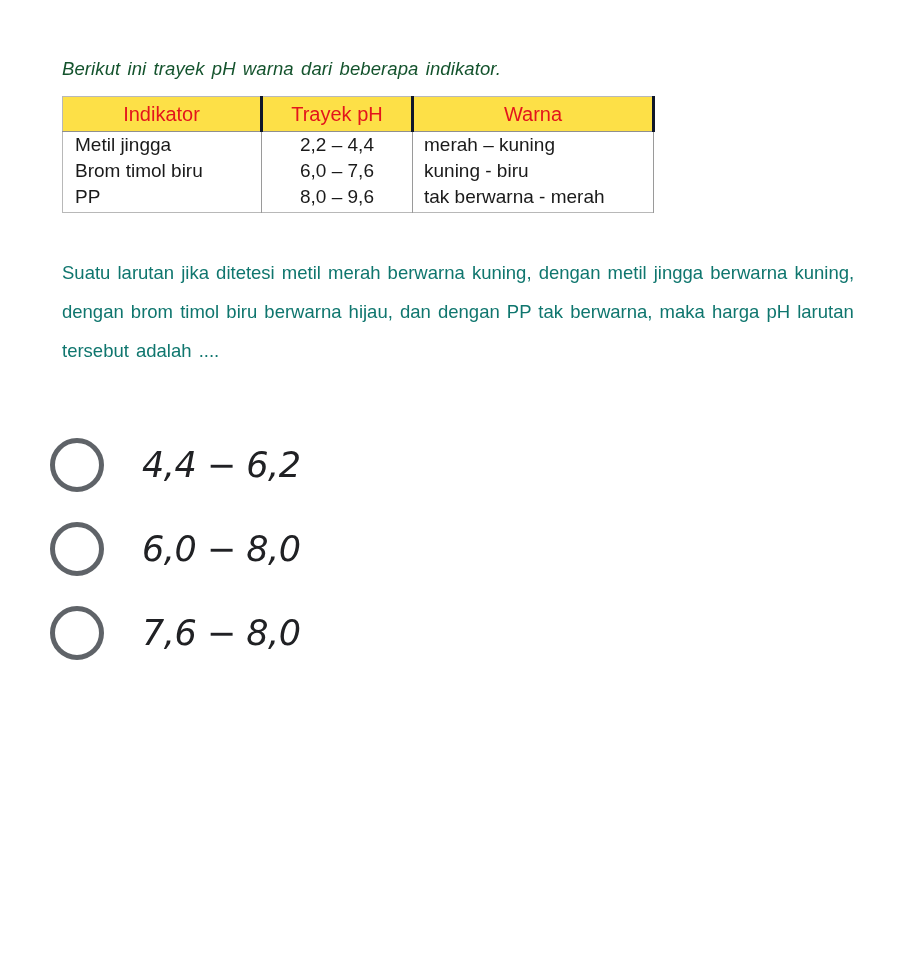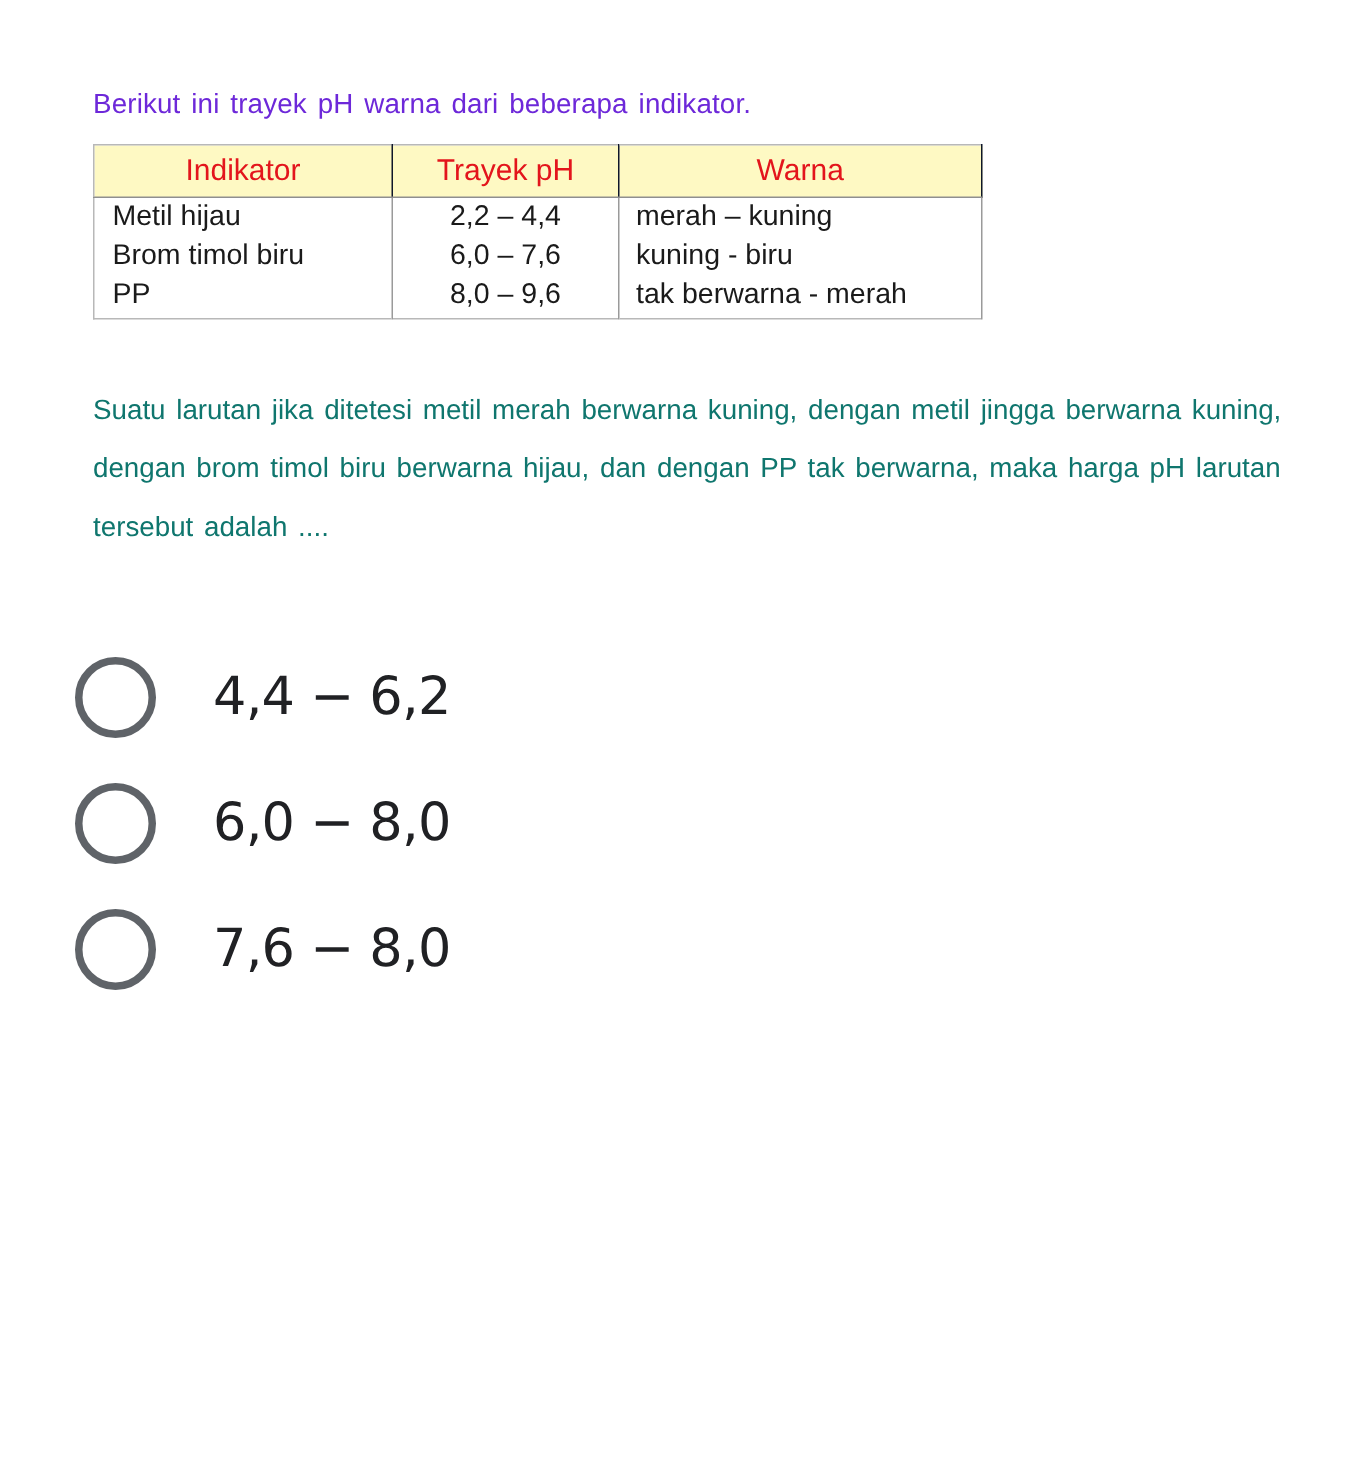--- a/index.html
+++ b/index.html
@@ -1,48 +1,48 @@
 <!DOCTYPE html>
 <html><head>
 <meta charset="utf-8">
 <style>
   html, body { margin: 0; padding: 0; background: #ffffff; }
   body { width: 906px; height: 974px; position: relative; overflow: hidden; font-family: "Liberation Sans", sans-serif; color: #202124; }
-  .intro { position: absolute; left: 62px; top: 58px; font-size: 18.5px; color: #6d28d9; word-spacing: 2px; letter-spacing: 0.1px; }
+  .intro { position: absolute; left: 62px; top: 58px; font-size: 18.5px; color: #14532d; word-spacing: 2px; letter-spacing: 0.1px; font-style: italic; }
   table.ind { position: absolute; left: 62px; top: 96px; width: 593px; border-collapse: collapse; border: 1.5px solid #b8b8b8; font-size: 19px; color: #1a1a1a; }
-  table.ind th { background: #fef9c3; color: #e3151c; font-weight: normal; font-size: 20px; height: 34px; border-right: 1px solid #0f172a; border-bottom: 1px solid #8f8f8f; padding: 0; }
+  table.ind th { background: #fde047; color: #e3151c; font-weight: normal; font-size: 20px; height: 34px; border-right: 3px solid #0f172a; border-bottom: 1px solid #8f8f8f; padding: 0; }
   table.ind td { border-right: 1px solid #9a9a9a; padding: 0; line-height: 26px; vertical-align: top; }
   table.ind tr.first td { padding-top: 2px; }
   table.ind tr.last td { padding-bottom: 2px; }
   table.ind .c1 { width: 186px; padding-left: 12px; }
   table.ind .c2 { width: 150px; text-align: center; }
   table.ind .c3 { padding-left: 11px; }
   .question { position: absolute; left: 62px; top: 253px; width: 800px; font-size: 18.5px; line-height: 39px; color: #0f766e; word-spacing: 2px; }
   .options { position: absolute; left: 50px; top: 409px; }
-  .opt { display: flex; align-items: center; height: 112px; margin-top: -28px; }
+  .opt { display: flex; align-items: center; height: 112px; margin-top: -28px; font-style: italic; }
   .opt:first-child { margin-top: 0; }
   .radio { width: 44px; height: 44px; border: 5px solid #5f6368; border-radius: 50%; box-sizing: content-box; flex: none; cursor: pointer; }
   .opt-label { margin-left: 38px; font-size: 35px; color: #202124; font-family: "DejaVu Sans", sans-serif; letter-spacing: -0.5px; }
 </style>
 </head>
 <body>
 
 <div class="intro">Berikut ini trayek pH warna dari beberapa indikator.</div>
 
 <table class="ind">
   <thead>
     <tr>
       <th>Indikator</th>
       <th>Trayek pH</th>
       <th>Warna</th>
     </tr>
   </thead>
   <tbody>
     <tr>
-      <td class="c1">Metil hijau</td>
+      <td class="c1">Metil jingga</td>
       <td class="c2">2,2 – 4,4</td>
       <td class="c3">merah – kuning</td>
     </tr>
     <tr>
       <td class="c1">Brom timol biru</td>
       <td class="c2">6,0 – 7,6</td>
       <td class="c3">kuning - biru</td>
     </tr>
     <tr class="last">
       <td class="c1">PP</td>

